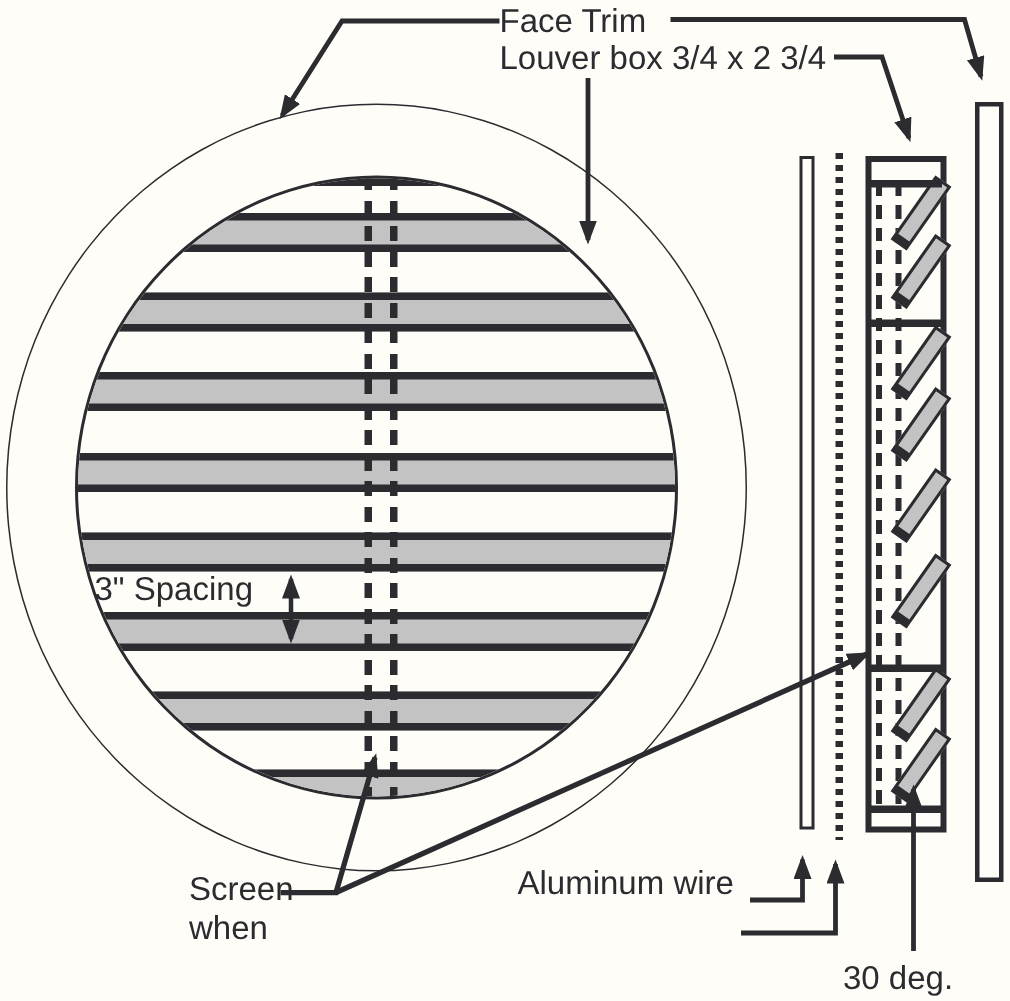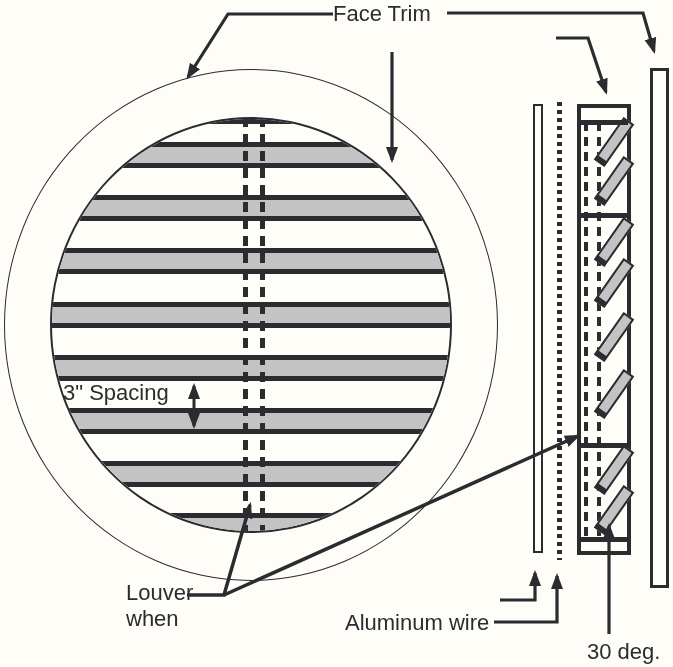--- a/index.html
+++ b/index.html
@@ -110,24 +110,25 @@
     <div id="side-dividers">
         <div class="sdivider" style="top: 12px;"></div>
         <div class="sdivider" style="top: 105px;"></div>
         <div class="sdivider" style="top: 335px;"></div>
         <div class="sdivider" style="top: 429px;"></div>
       </div>
   </div>
   <div id="face-trim-rect"></div>
 
   <div class="lbl" style="left:333px;top:2px">Face Trim</div>
+  <div class="lbl" style="left:333px;top:27px">Louver box 3/4 x 2 3/4</div>
   <div class="lbl" style="left:63px;top:381px">3" Spacing</div>
-  <div class="lbl" style="left:126px;top:580px;line-height:26px"><span>Louver</span><br><span>when</span><br></div>
-  <div class="lbl" style="left:345px;top:611px">Aluminum wire</div>
-  <div class="lbl" style="left:587px;top:640px">30 deg.</div>
+  <div class="lbl" style="left:126px;top:580px;line-height:26px"><span>Screen</span><br><span>when</span><br></div>
+  <div class="lbl" style="left:345px;top:577px">Aluminum wire</div>
+  <div class="lbl" style="left:562px;top:640px">30 deg.</div>
 
   <svg id="overlay" viewBox="0 0 673 667" xmlns="http://www.w3.org/2000/svg">
     <defs>
       <marker id="ah" markerUnits="userSpaceOnUse" markerWidth="18" markerHeight="14" refX="13" refY="6" orient="auto-start-reverse">
         <path d="M0,0 L16,6 L0,12 Z" style="fill:#2b2b30;stroke:none"></path>
       </marker>
     </defs>
     <path d="M 333 14 L 228 14 L 188 77" stroke-width="3.2" marker-end="url(#ah)"></path>
     <path d="M 447 13 L 643 13 L 654 51" stroke-width="3.2" marker-end="url(#ah)"></path>
     <path d="M 556 38 L 588 38 L 606 92" stroke-width="3.2" marker-end="url(#ah)"></path>

